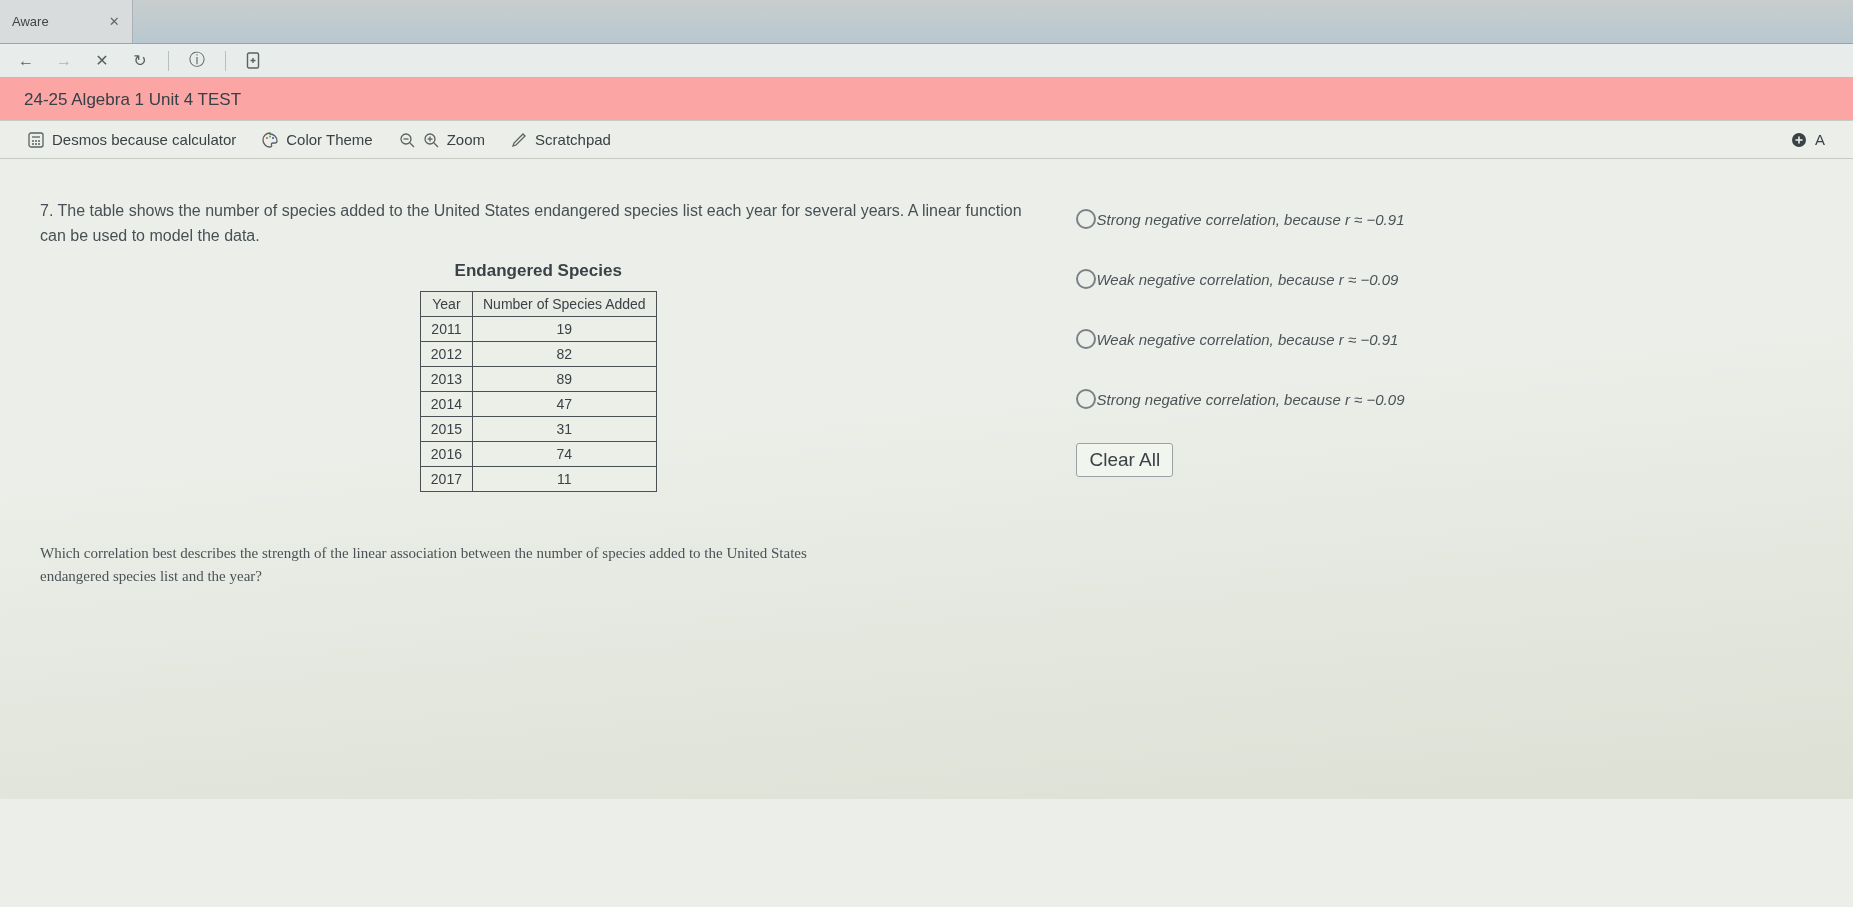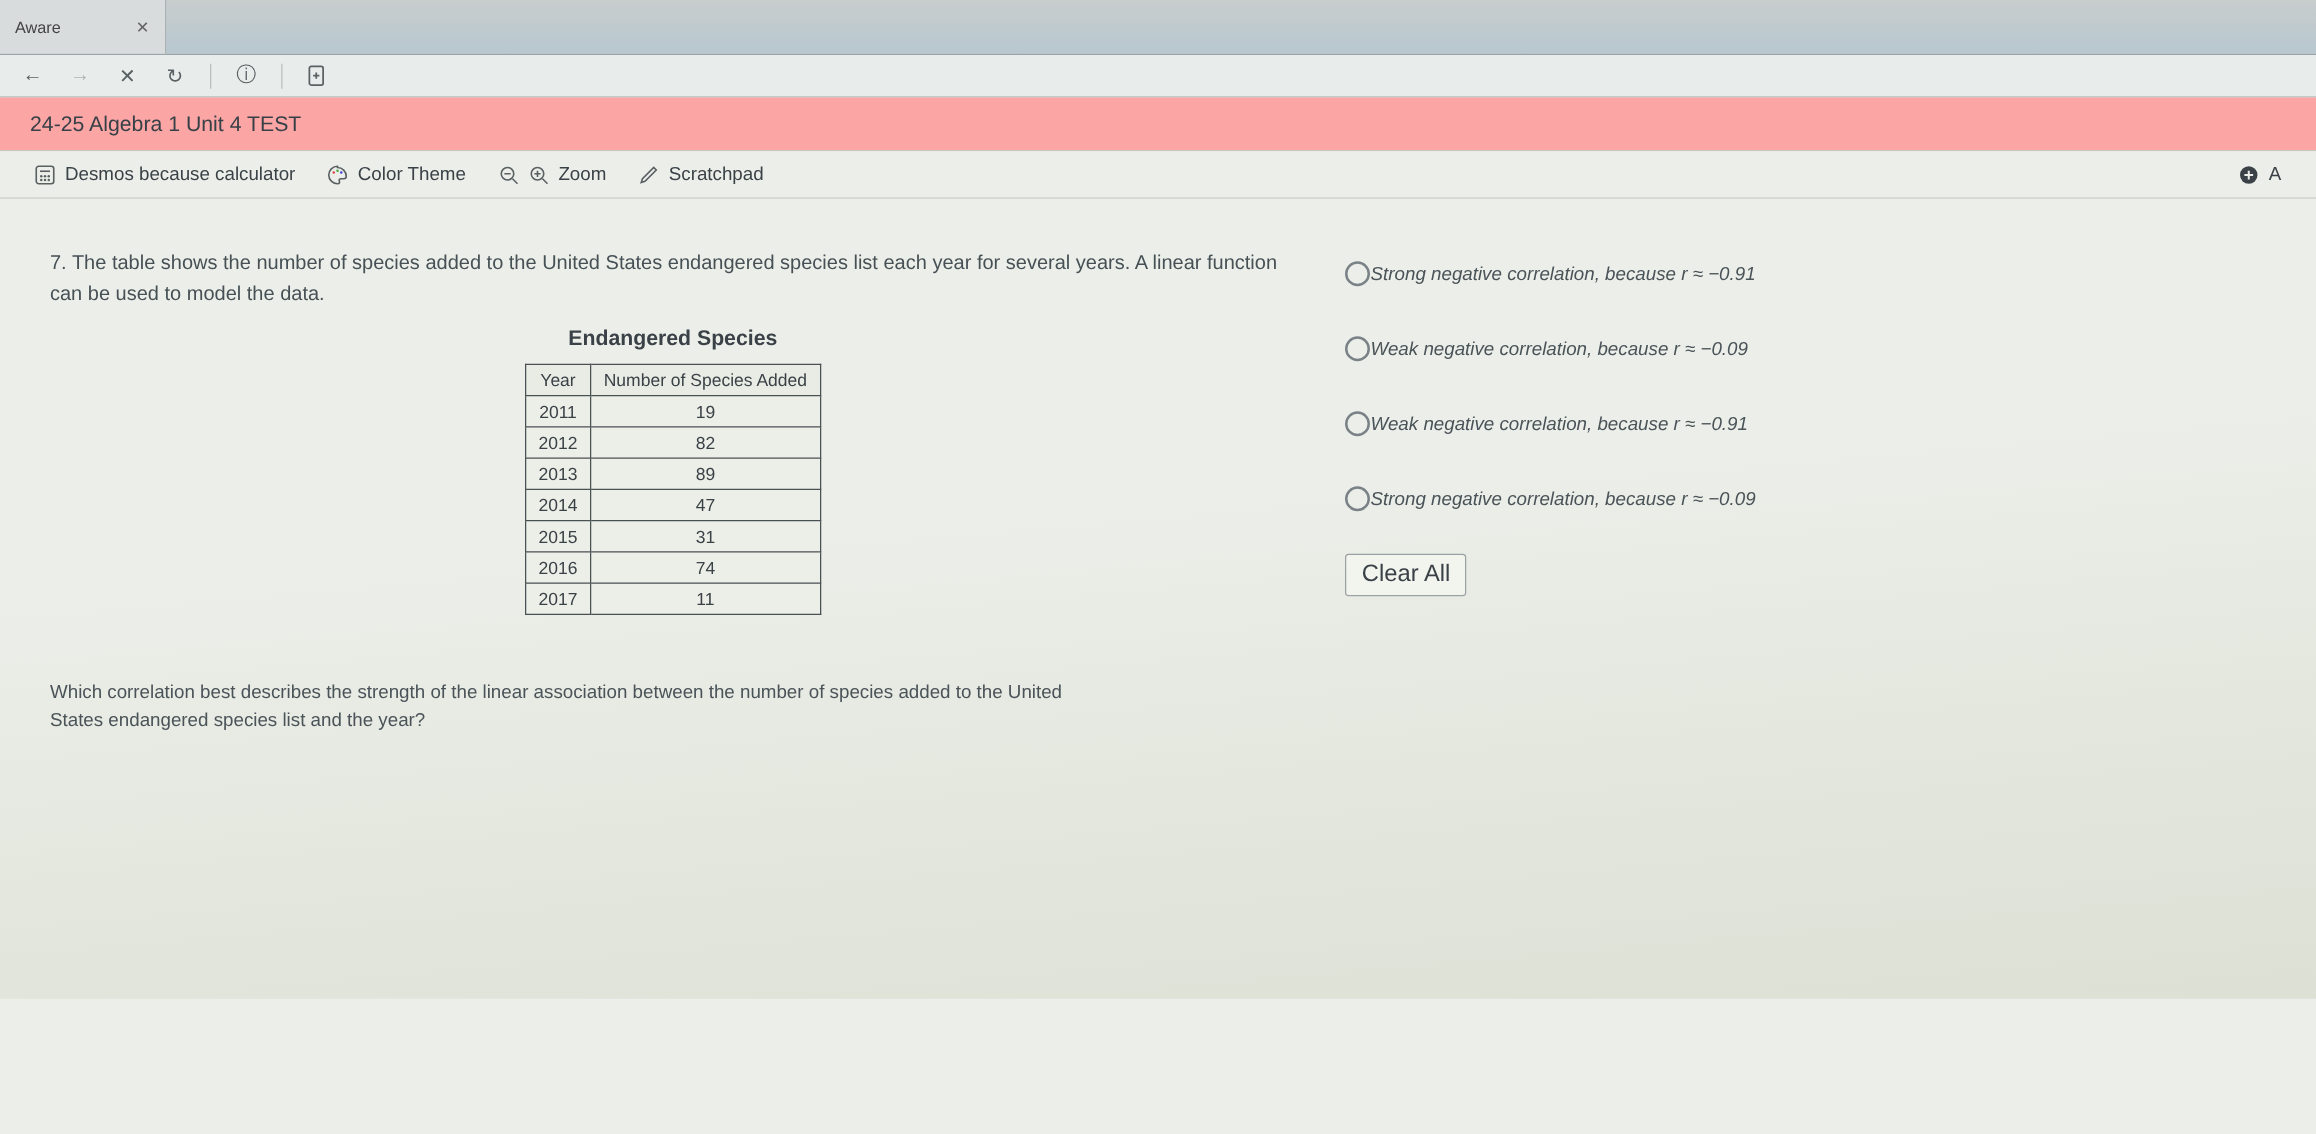--- a/index.html
+++ b/index.html
@@ -106,20 +106,21 @@
   color: #3a4247;
   text-align: center;
 }
 table.data th { font-weight: 400; background: #e9ece4; }
 .followup {
   margin-top: 50px;
   font-size: 15px;
   color: #4a5358;
   line-height: 1.55;
   max-width: 820px;
+  font-family: Liberation Serif, serif;
 }
 .answers-col {
   flex: 0.85;
   padding-top: 10px;
 }
 .answer-opt {
   display: flex;
   align-items: center;
   margin-bottom: 40px;
   cursor: pointer;

